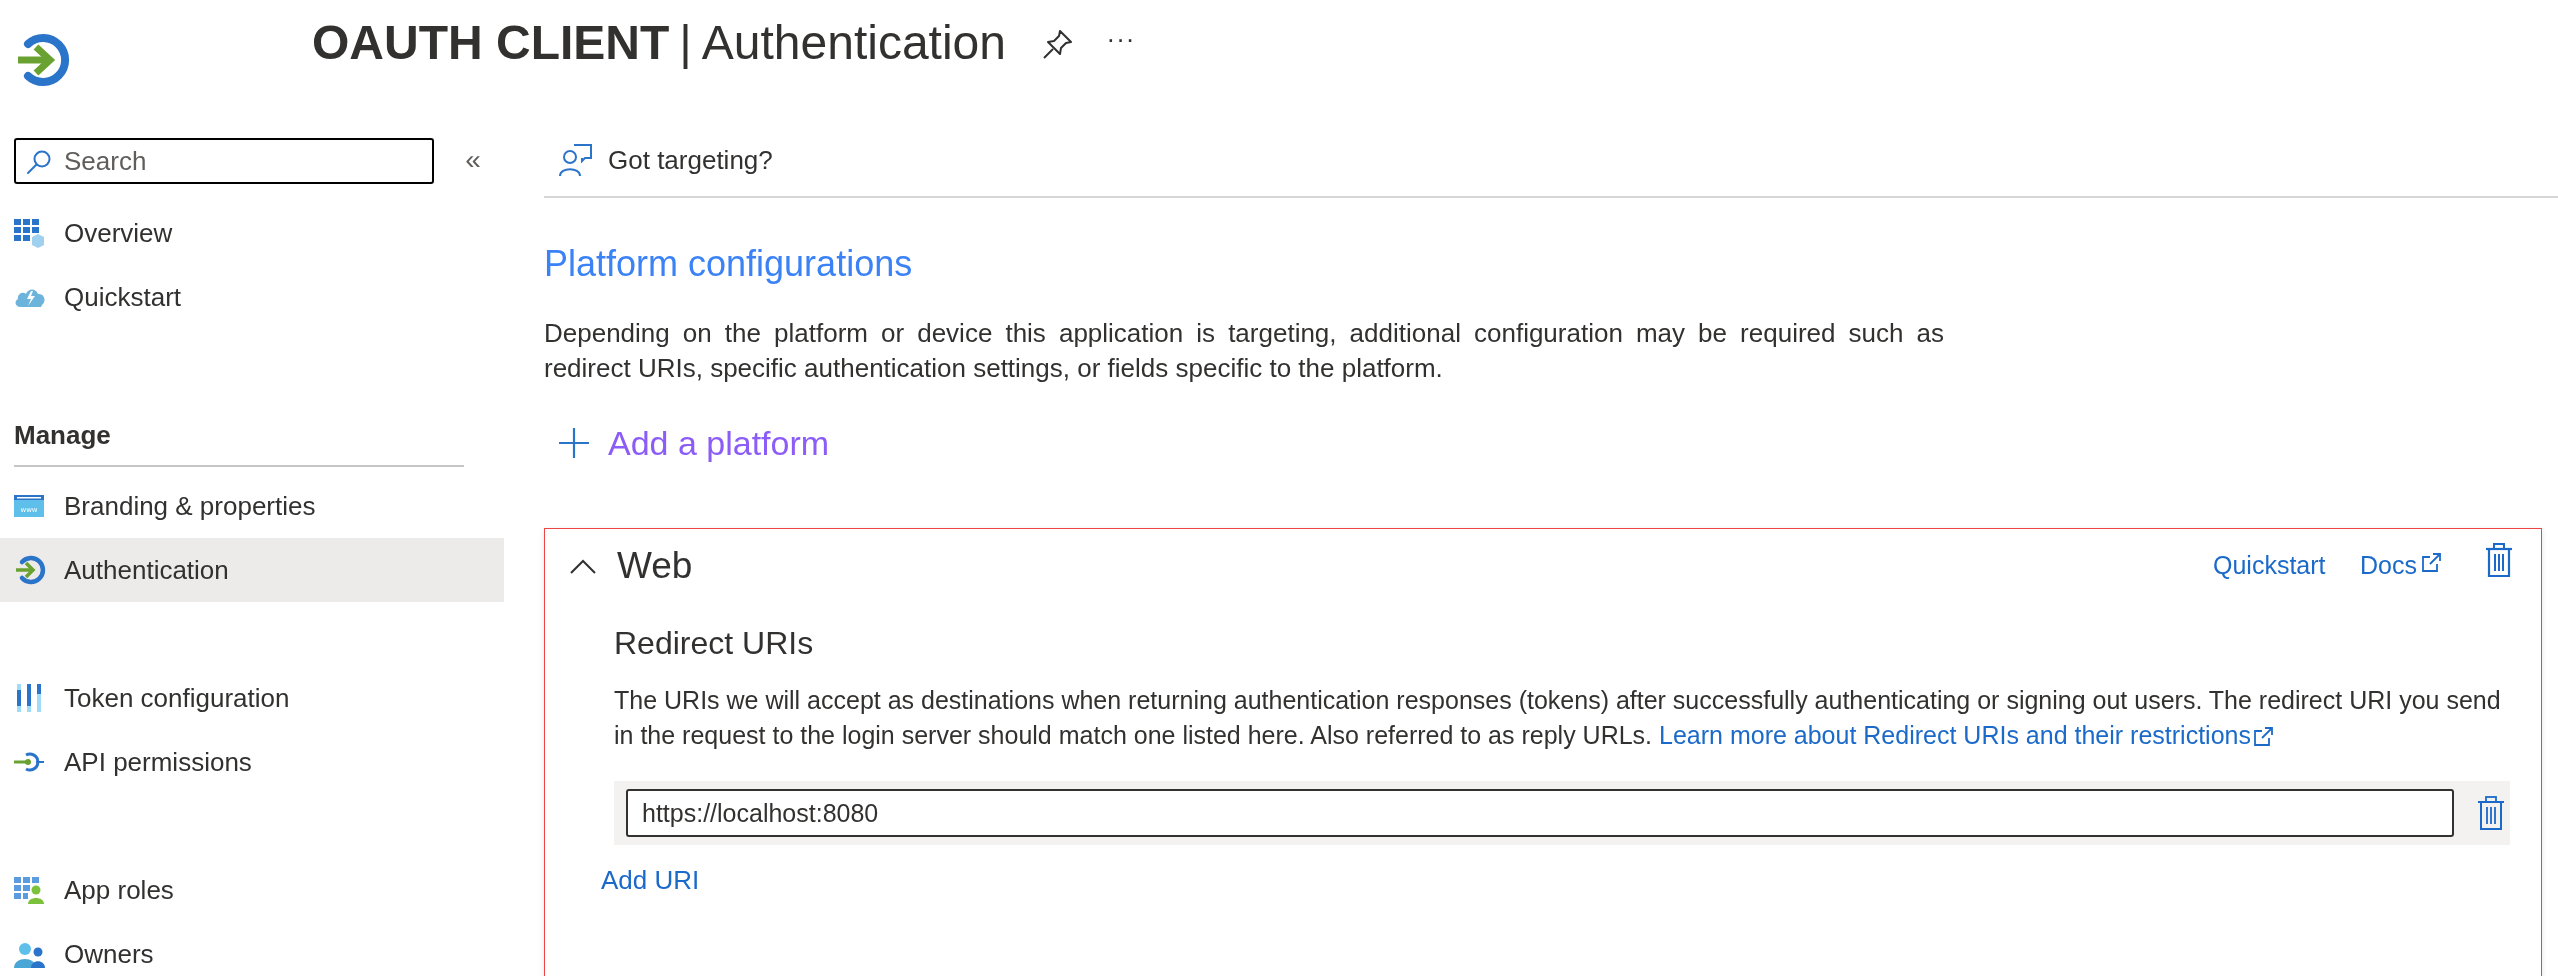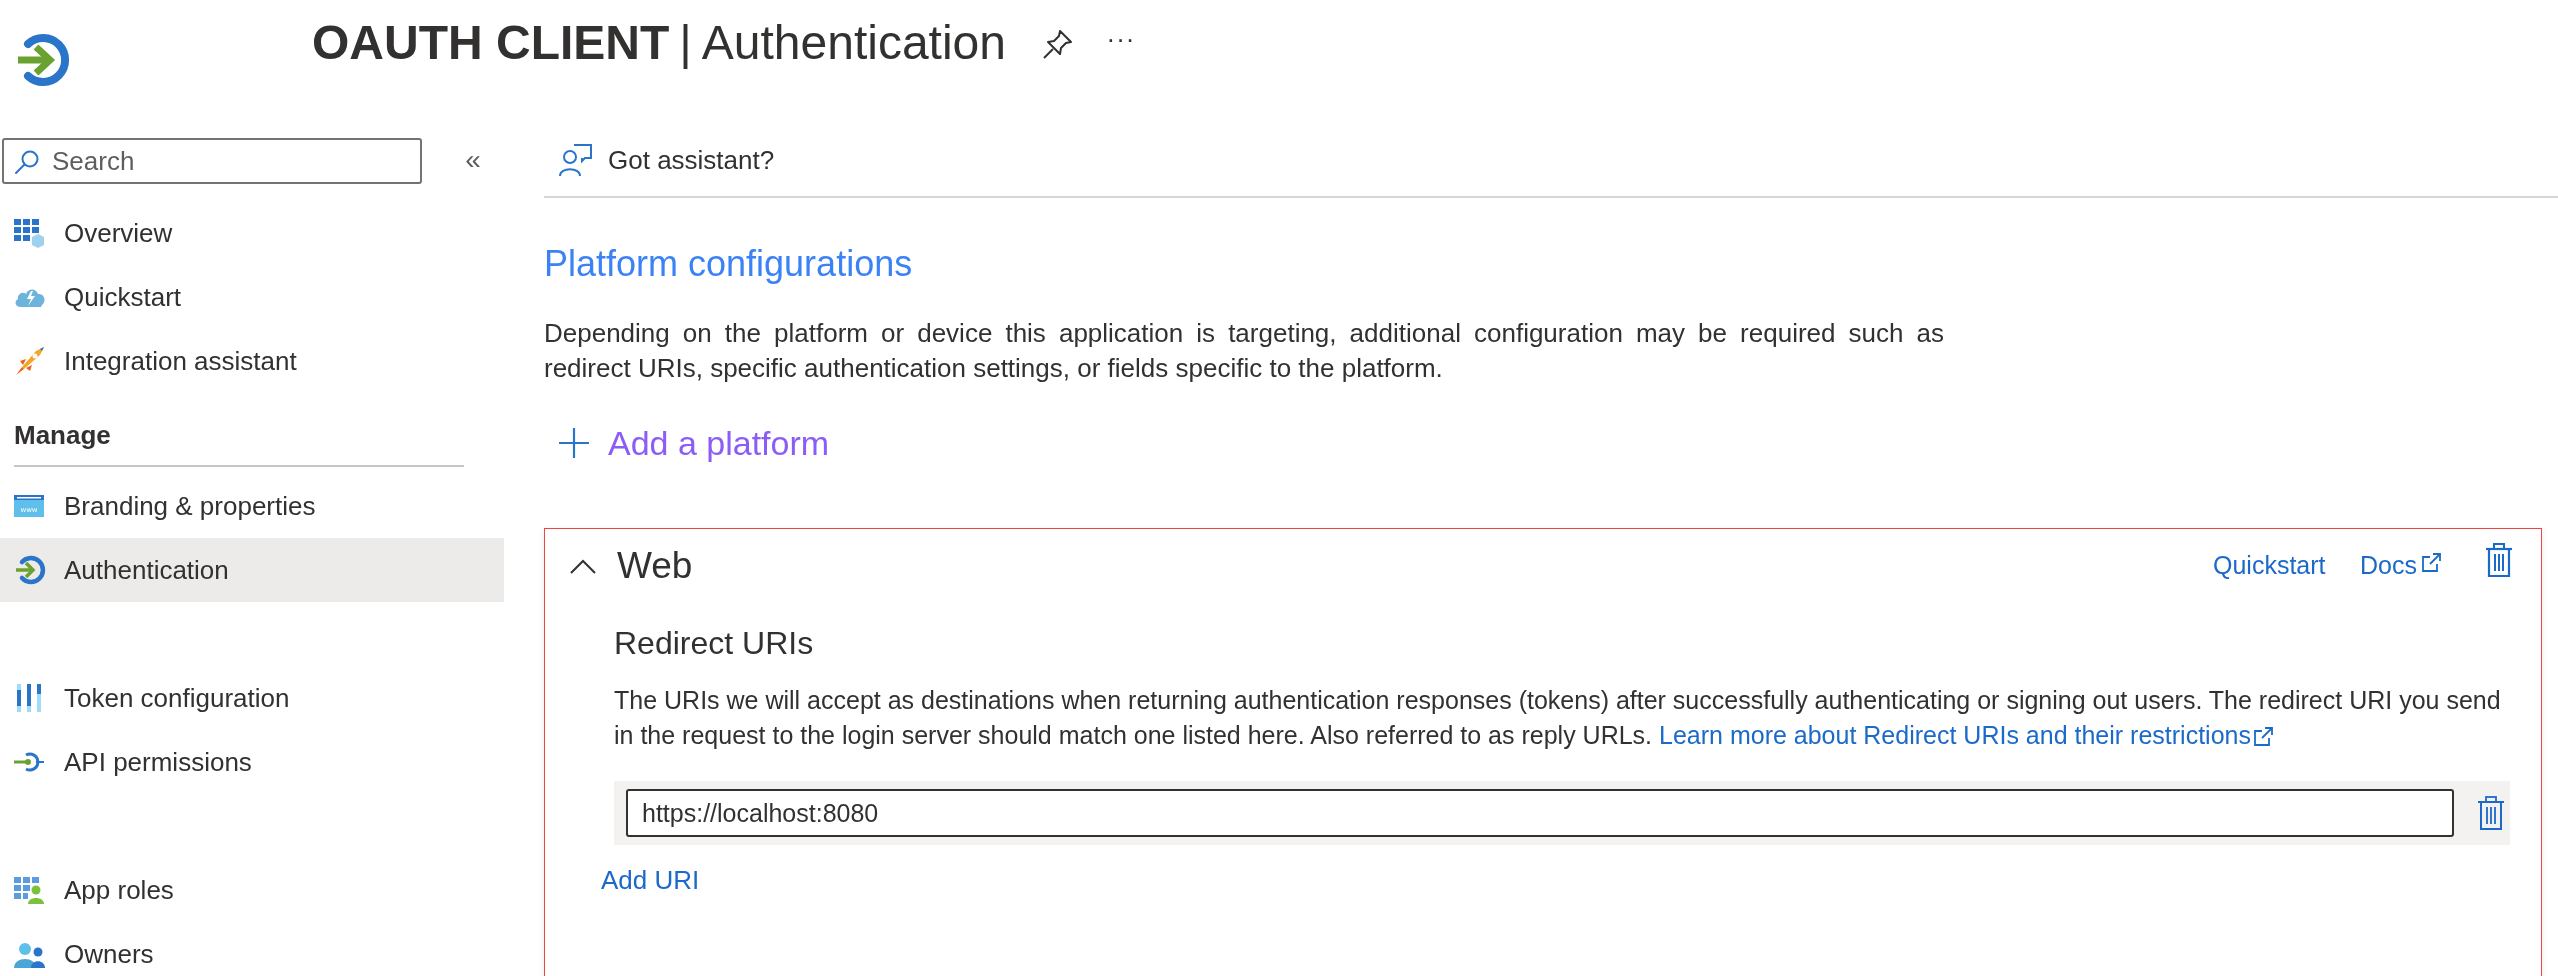--- a/index.html
+++ b/index.html
@@ -12,21 +12,21 @@
   .app-logo { left: 14px; top: 30px; width: 58px; height: 60px; }
   .page-title { left: 312px; top: 12px; font-size: 48px; line-height: 62px; white-space: nowrap; color: #323130; }
   .page-title .resource { font-weight: bold; }
   .page-title .sep { font-weight: normal; margin: 0 10px; }
   .page-title .blade { font-weight: normal; }
   .pin-btn { left: 1040px; top: 26px; width: 36px; height: 36px; cursor: pointer; }
   .more-btn { left: 1104px; top: 24px; width: 34px; height: 36px; font-size: 26px; line-height: 30px; text-align: center; color: #323130; cursor: pointer; letter-spacing: 1px; }
 
   
   .sidebar { left: 0; top: 120px; width: 504px; height: 856px; }
-  .search-box { position: absolute; left: 2px; top: 18px; width: 420px; height: 46px; border: 2px solid #737373; border-radius: 3px; background: #fff; }
+  .search-box { position: absolute; left: 14px; top: 18px; width: 420px; height: 46px; border: 2px solid #000000; border-radius: 3px; background: #fff; }
   .search-box .s-icon { position: absolute; left: 10px; top: 9px; width: 26px; height: 26px; }
   .search-box input { position: absolute; left: 48px; top: 0; width: 360px; height: 42px; border: none; outline: none; background: transparent; font-family: "Liberation Sans", sans-serif; font-size: 26px; color: #323130; }
   .search-box input::placeholder { color: #605e5c; }
   .collapse-btn { position: absolute; left: 458px; top: 24px; width: 30px; height: 34px; font-size: 28px; line-height: 32px; color: #605e5c; text-align: center; cursor: pointer; }
 
   .nav-item { position: absolute; left: 0; width: 504px; height: 64px; display: flex; align-items: center; cursor: pointer; }
   .nav-item.active { background: #edebe9; }
   .nav-item .nav-icon { position: absolute; left: 14px; top: 16px; width: 32px; height: 32px; }
   .nav-item .nav-label { position: absolute; left: 64px; font-size: 26px; color: #323130; white-space: nowrap; }
 
@@ -115,31 +115,20 @@
     </svg>
     <span class="nav-label">Overview</span>
   </div>
   <div class="nav-item" style="top:145px">
     <svg class="nav-icon" viewBox="0 0 32 32">
       <path d="M6 26 C1 26 0 20 4 18 C3 13 9 10 12 13 C14 7 22 7 24 13 C30 12 33 20 28 24 L27 26 Z" fill="#6cb4dc"></path>
       <path d="M17 10 L13 18 L17 18 L14 25 L21 15 L17 15 L19 10 Z" fill="#ffffff"></path>
     </svg>
     <span class="nav-label">Quickstart</span>
   </div>
-  <div class="nav-item" style="top:209px">
-    <svg class="nav-icon" viewBox="0 0 32 32">
-      <path d="M8 22 L22 6 L30 2 L26 10 L10 24 Z" fill="#f6a623"></path>
-      <path d="M26 4 L30 2 L28 6 Z" fill="#2a74c9"></path>
-      <circle cx="21" cy="11" r="2.5" fill="#fff"></circle>
-      <path d="M8 22 L2 30 L10 24 Z" fill="#e8641b"></path>
-      <path d="M6 16 L12 14 L9 20 Z" fill="#e8641b"></path>
-        <path d="M16 26 L18 20 L12 23 Z" fill="#e8641b"></path>
-    </svg>
-    <span class="nav-label">Integration assistant</span>
-  </div>
 
   <div class="section-label">Manage</div>
   <div class="section-divider"></div>
 
   <div class="nav-item" style="top:354px">
     <svg class="nav-icon" viewBox="0 0 32 32">
       <rect x="0" y="5" width="30" height="22" fill="#5ec0ea"></rect>
       <rect x="0" y="5" width="30" height="5" fill="#2a74c9"></rect>
       <rect x="3" y="7" width="24" height="1.5" fill="#ffffff"></rect>
       <text x="15" y="22" font-size="7" fill="#ffffff" text-anchor="middle" font-family="DejaVu Sans, sans-serif">www</text>
@@ -198,21 +187,21 @@
     <span class="nav-label">Owners</span>
   </div>
 </div>
 
 <div class="abs feedback">
   <svg class="fb-icon" viewBox="0 0 34 34">
     <circle cx="12" cy="14" r="6" fill="none" stroke="#2a74c9" stroke-width="2"></circle>
     <path d="M2 33 C2 24 22 24 22 33" fill="none" stroke="#2a74c9" stroke-width="2"></path>
     <path d="M16 2 H33 V15 H27 L24 18 V15" fill="none" stroke="#2a74c9" stroke-width="2"></path>
   </svg>
-  <span class="fb-label">Got assistant?</span>
+  <span class="fb-label">Got targeting?</span>
 </div>
 <div class="abs main-divider"></div>
 
 <div class="abs section-title">Platform configurations</div>
 <div class="abs section-desc">Depending on the platform or device this application is targeting, additional configuration may be required such as redirect URIs, specific authentication settings, or fields specific to the platform.</div>
 
 <div class="abs add-platform">
   <svg class="plus-icon" viewBox="0 0 32 32">
     <path d="M16 1 V31 M1 16 H31" stroke="#2a74c9" stroke-width="2.2"></path>
   </svg>

